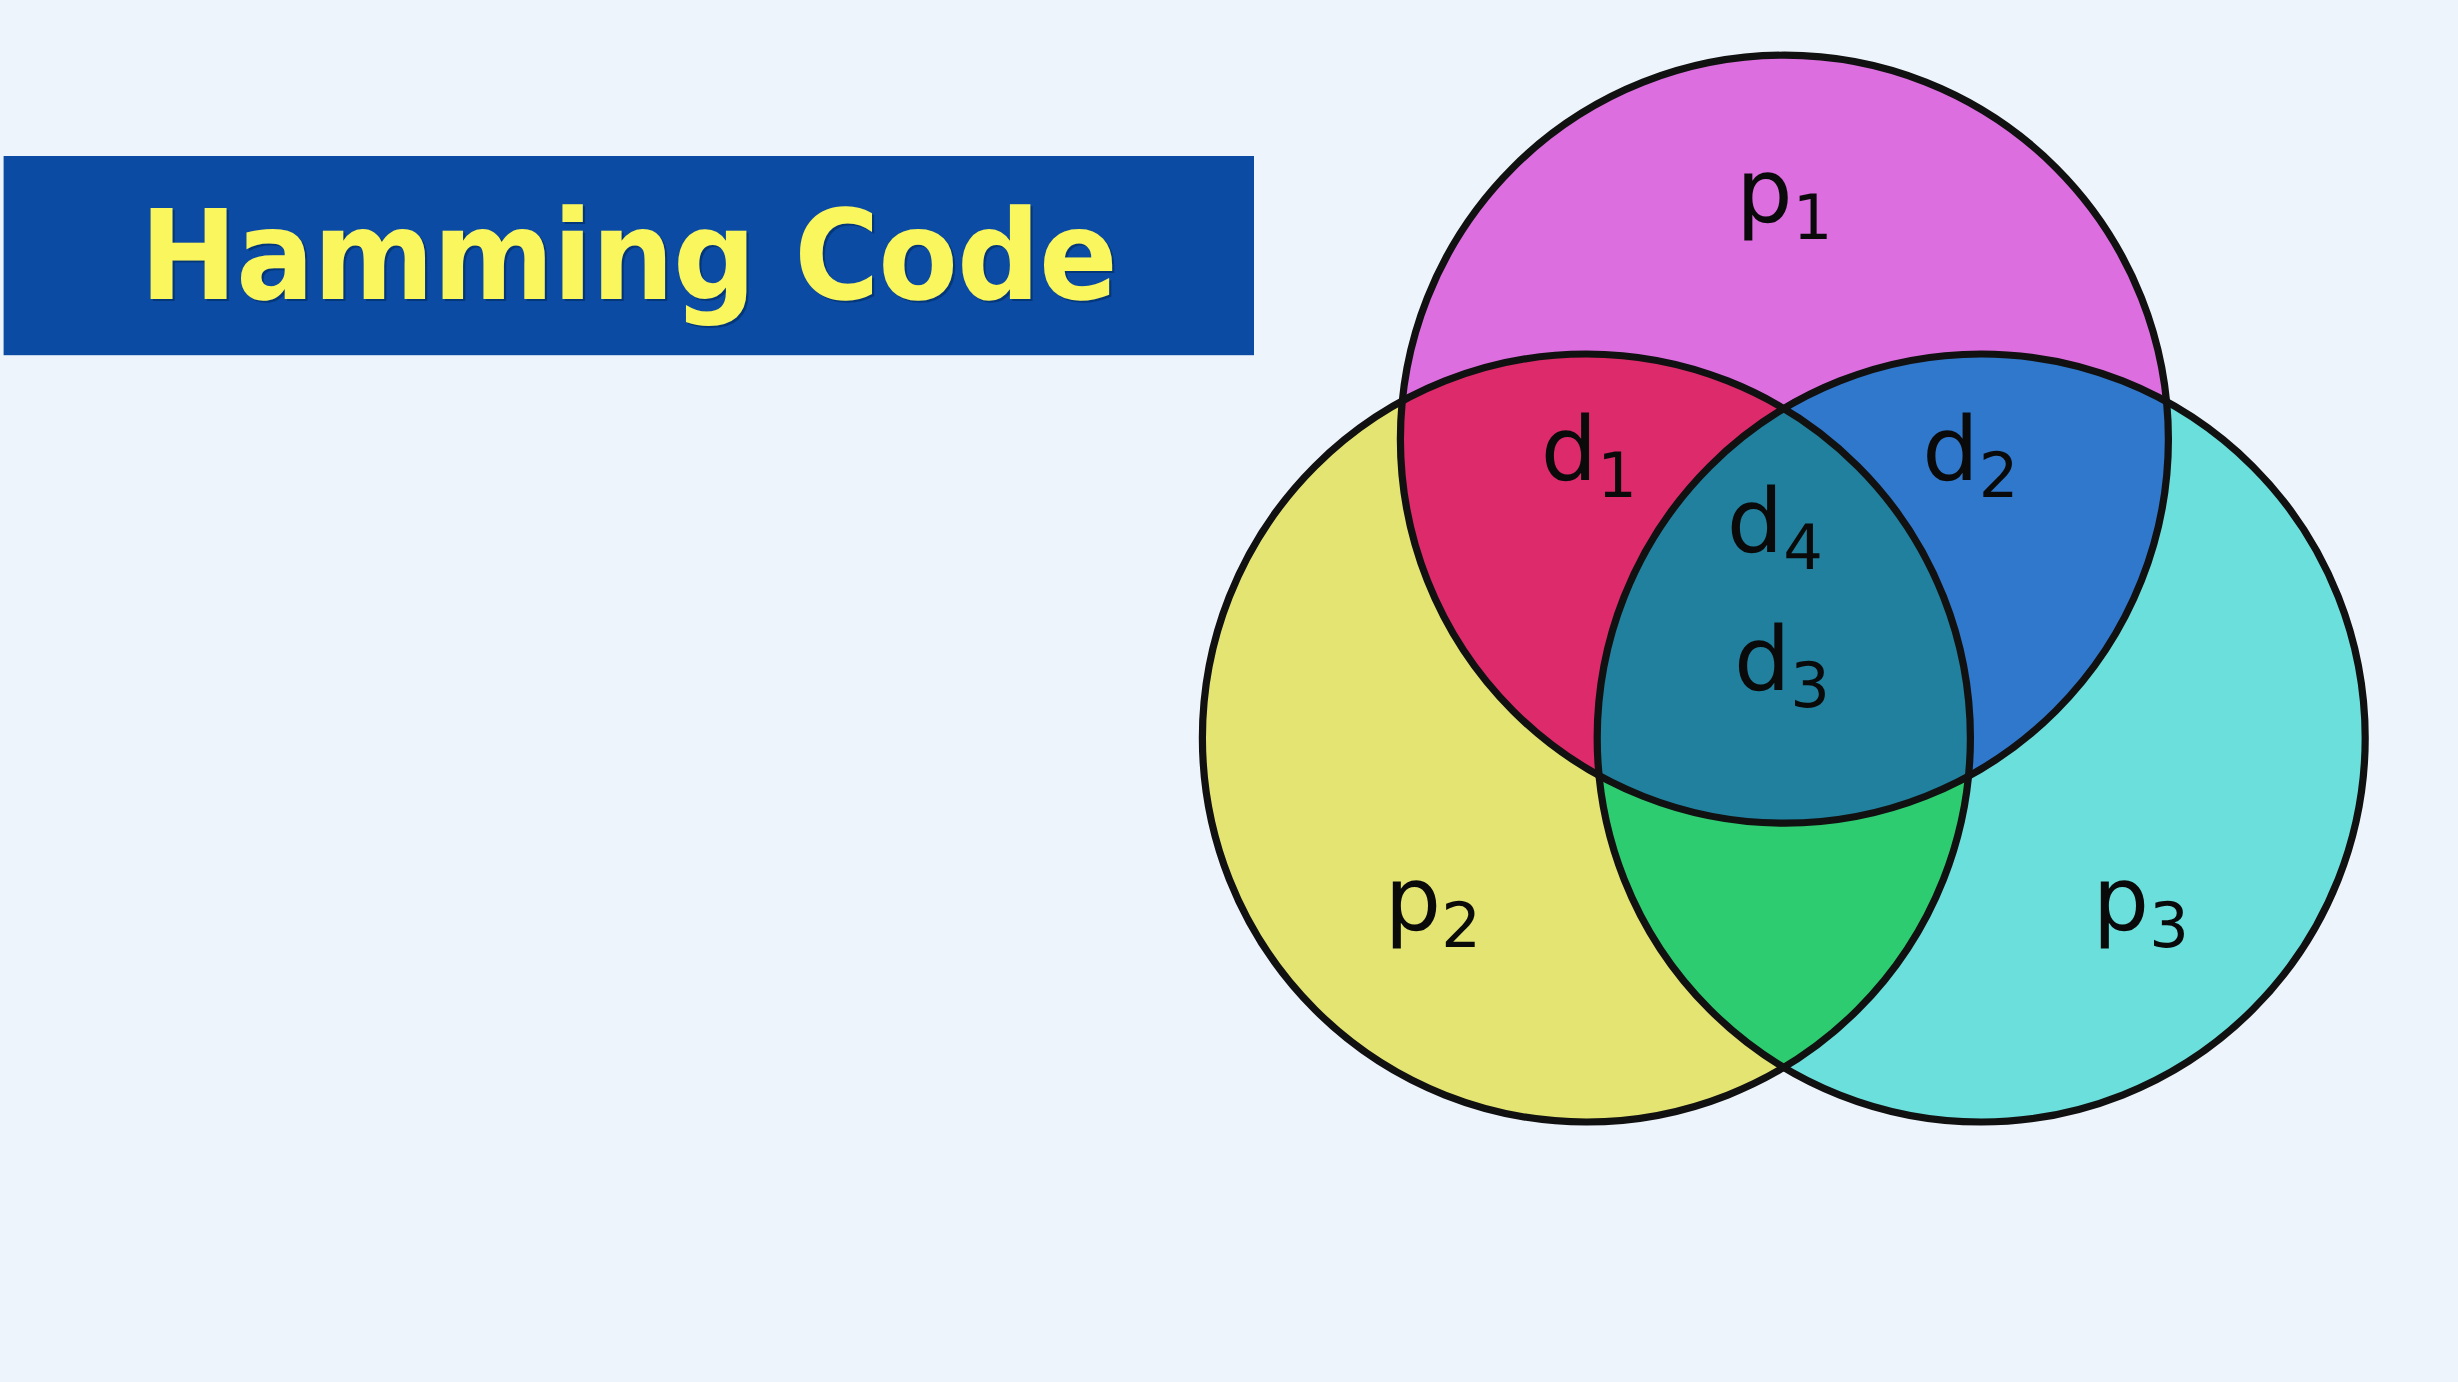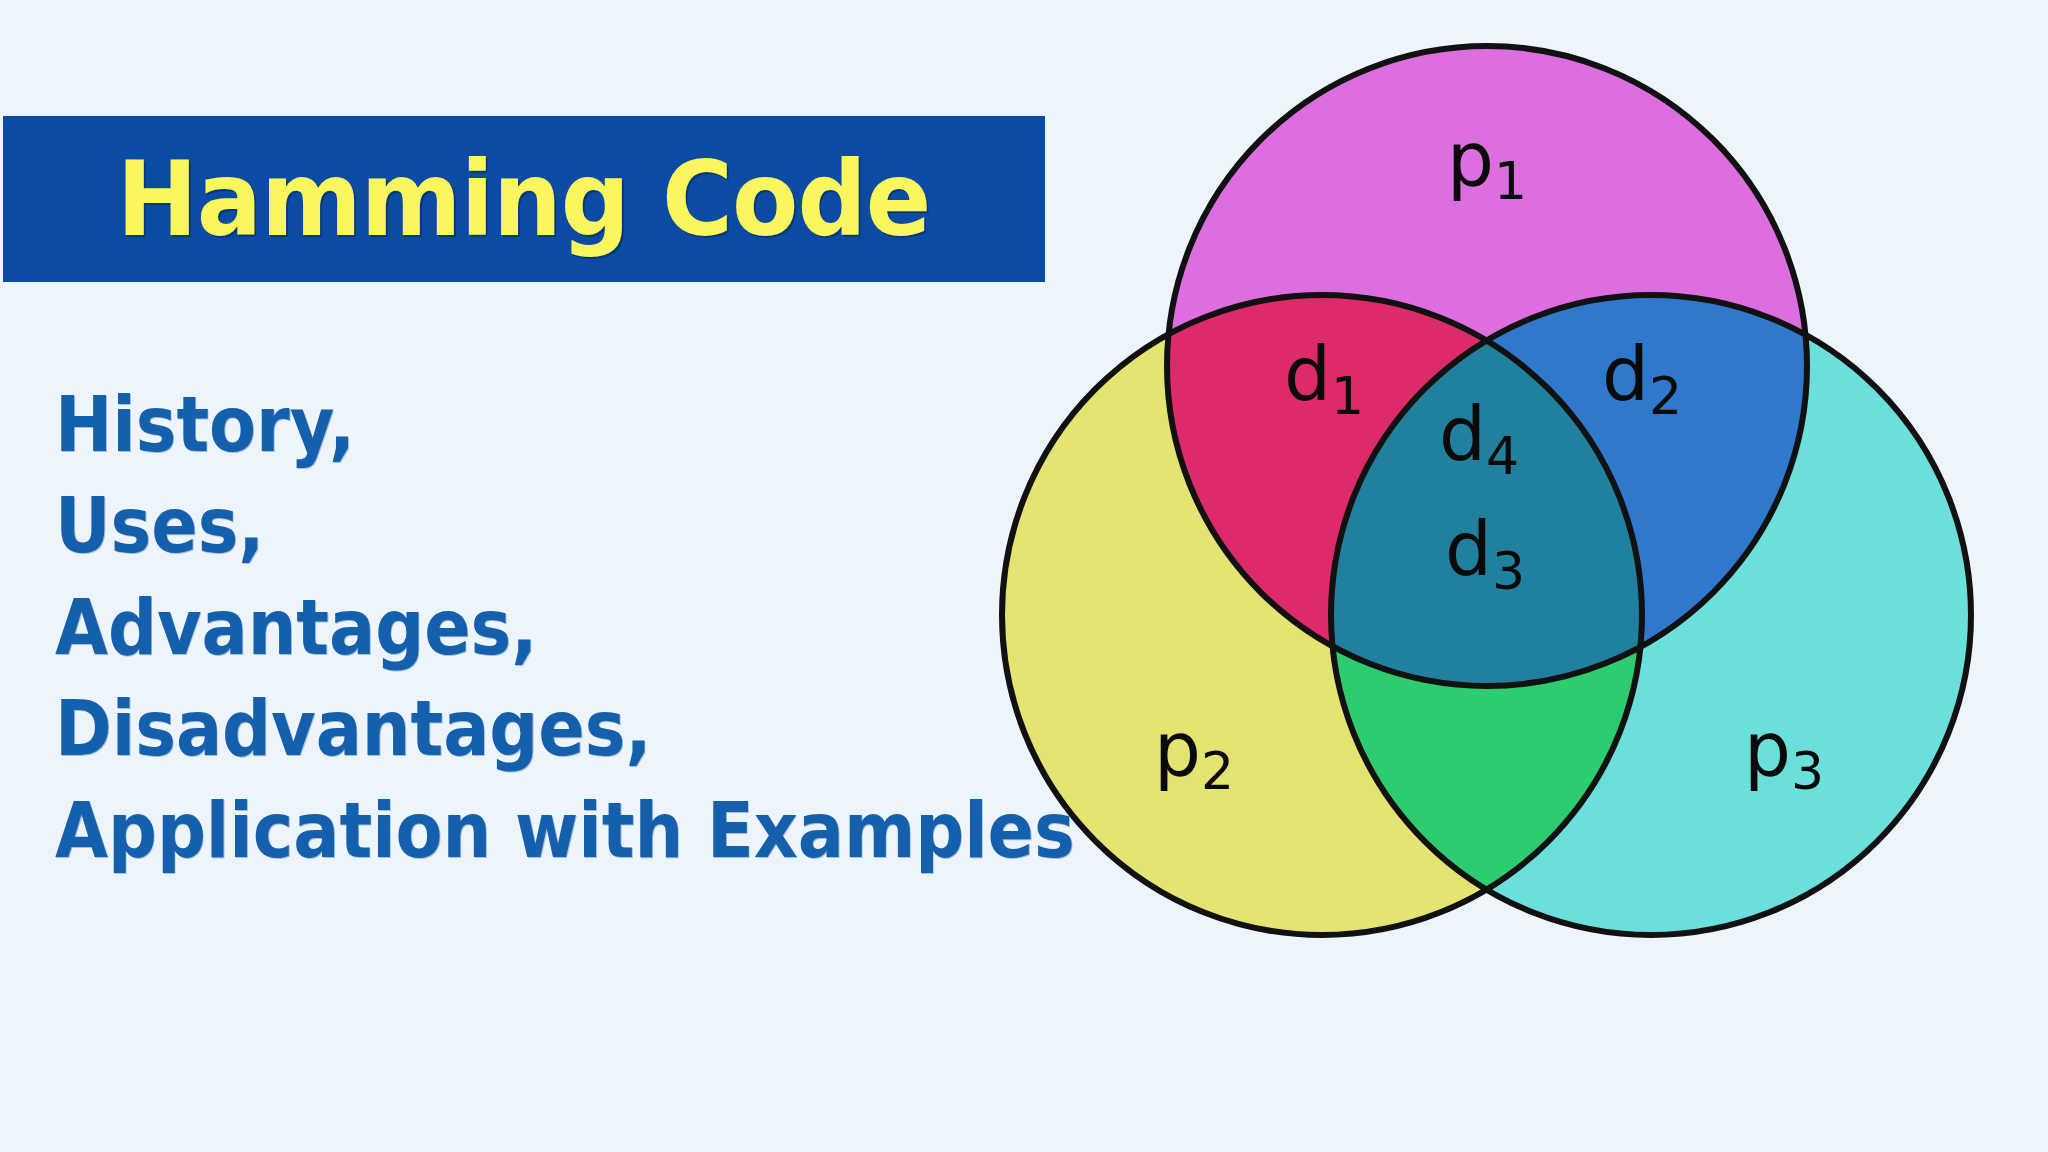--- a/index.html
+++ b/index.html
@@ -9,21 +9,21 @@
     background:#eef4fb;
     font-family:"Liberation Sans","DejaVu Sans",sans-serif;
     overflow:hidden;
     position:relative;
   }
   #root{position:absolute;inset:0;background:#eef4fb;}
 
   
   .left-col{
     position:absolute;
-    left:0; top:2px;
+    left:0; top:16px;
     width:1060px; height:1106px;
   }
 
   .title-banner{
     position:absolute;
     left:3px; top:114px;
     width:1042px; height:166px;
     background:#0b4ba3;
     display:flex;
     align-items:center;
@@ -78,27 +78,20 @@
 <body style="background: rgb(238, 244, 251);">
 
 <div id="root" style="background: rgb(238, 244, 251);">
 
   <div class="left-col">
 
     <div class="title-banner" style="background: rgb(11, 75, 163);">
       <span class="title-text" style="color: rgb(250, 246, 94);">Hamming Code</span>
     </div>
 
-    <div class="bullet-list">
-      <div class="bullet-line" style="color: rgb(21, 96, 172);">History,</div>
-      <div class="bullet-line" style="color: rgb(21, 96, 172);">Uses,</div>
-      <div class="bullet-line" style="color: rgb(21, 96, 172);">Advantages,</div>
-      <div class="bullet-line" style="color: rgb(21, 96, 172);">Disadvantages,</div>
-      <div class="bullet-line" style="color: rgb(21, 96, 172);">Application with Examples</div>
-    </div>
 
   </div>
 
   <div class="venn-wrap">
     <svg class="venn-svg" viewBox="0 0 1008 1000" xmlns="http://www.w3.org/2000/svg">
       <defs>
 
         <clipPath id="clip-p1">
             <circle cx="508" cy="366" r="320"></circle>
           </clipPath>

